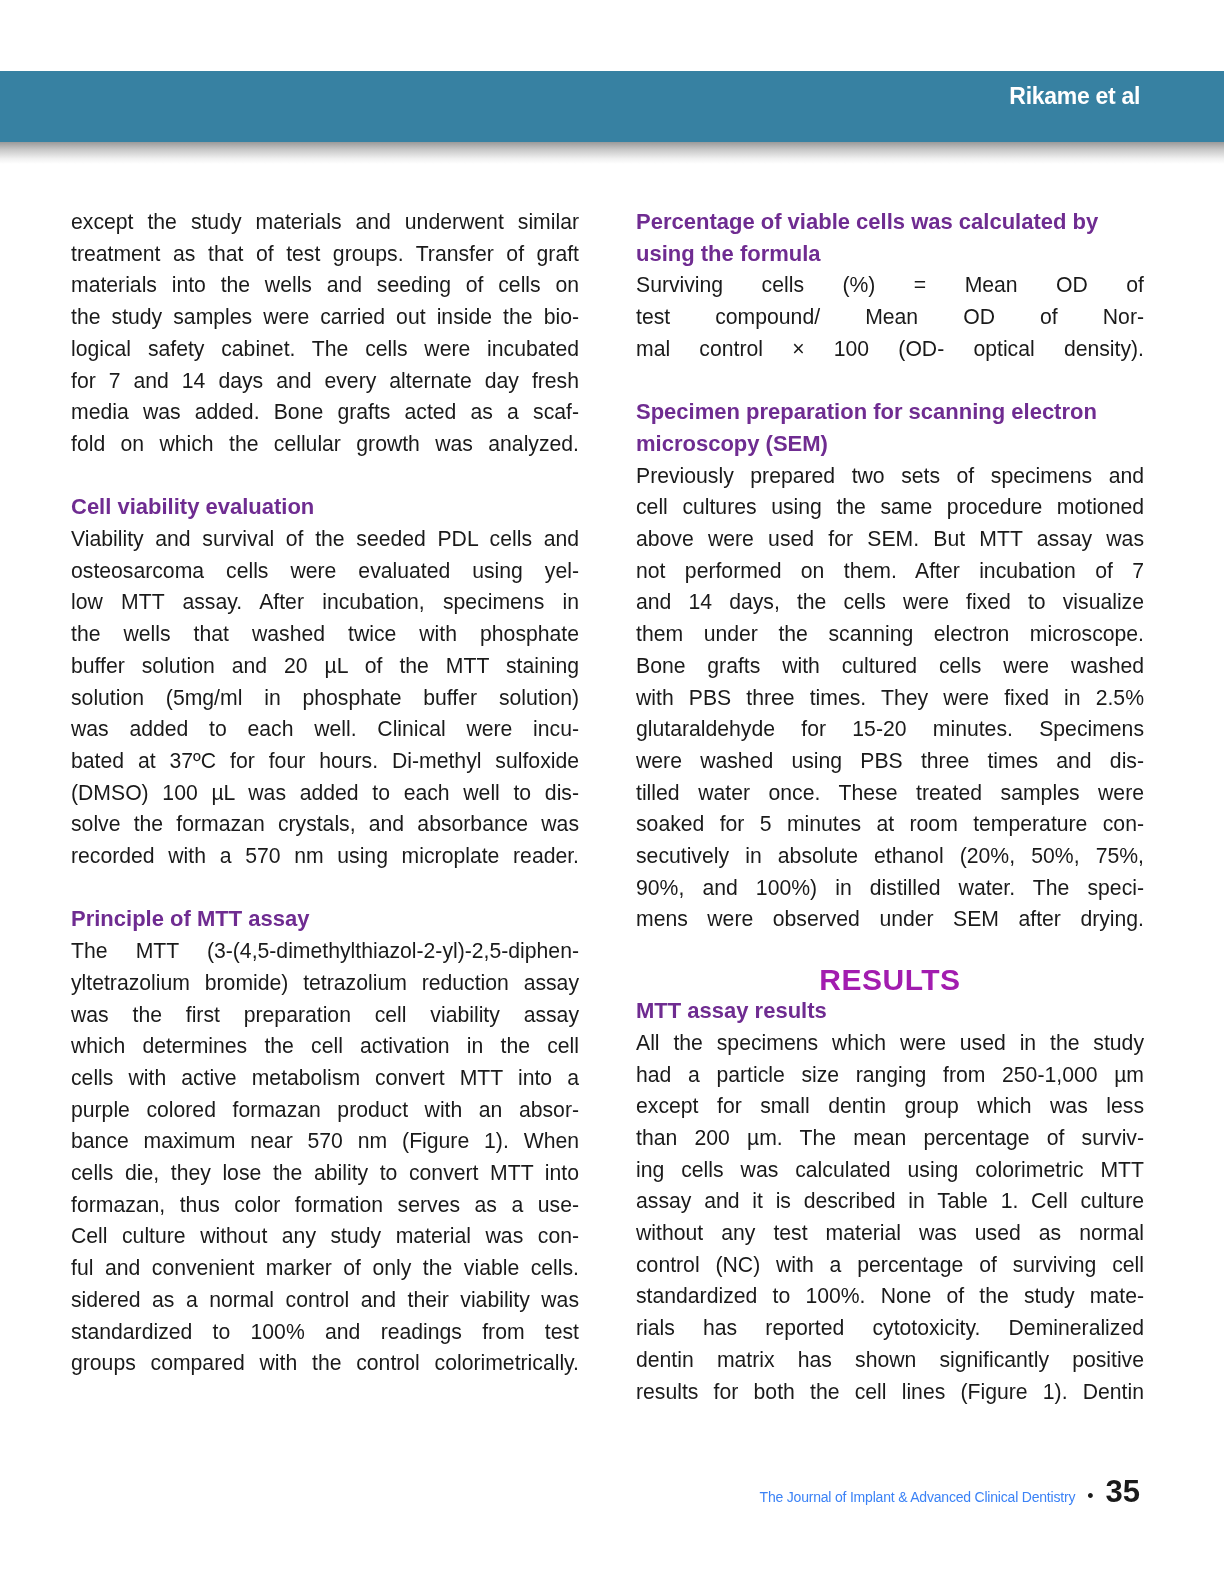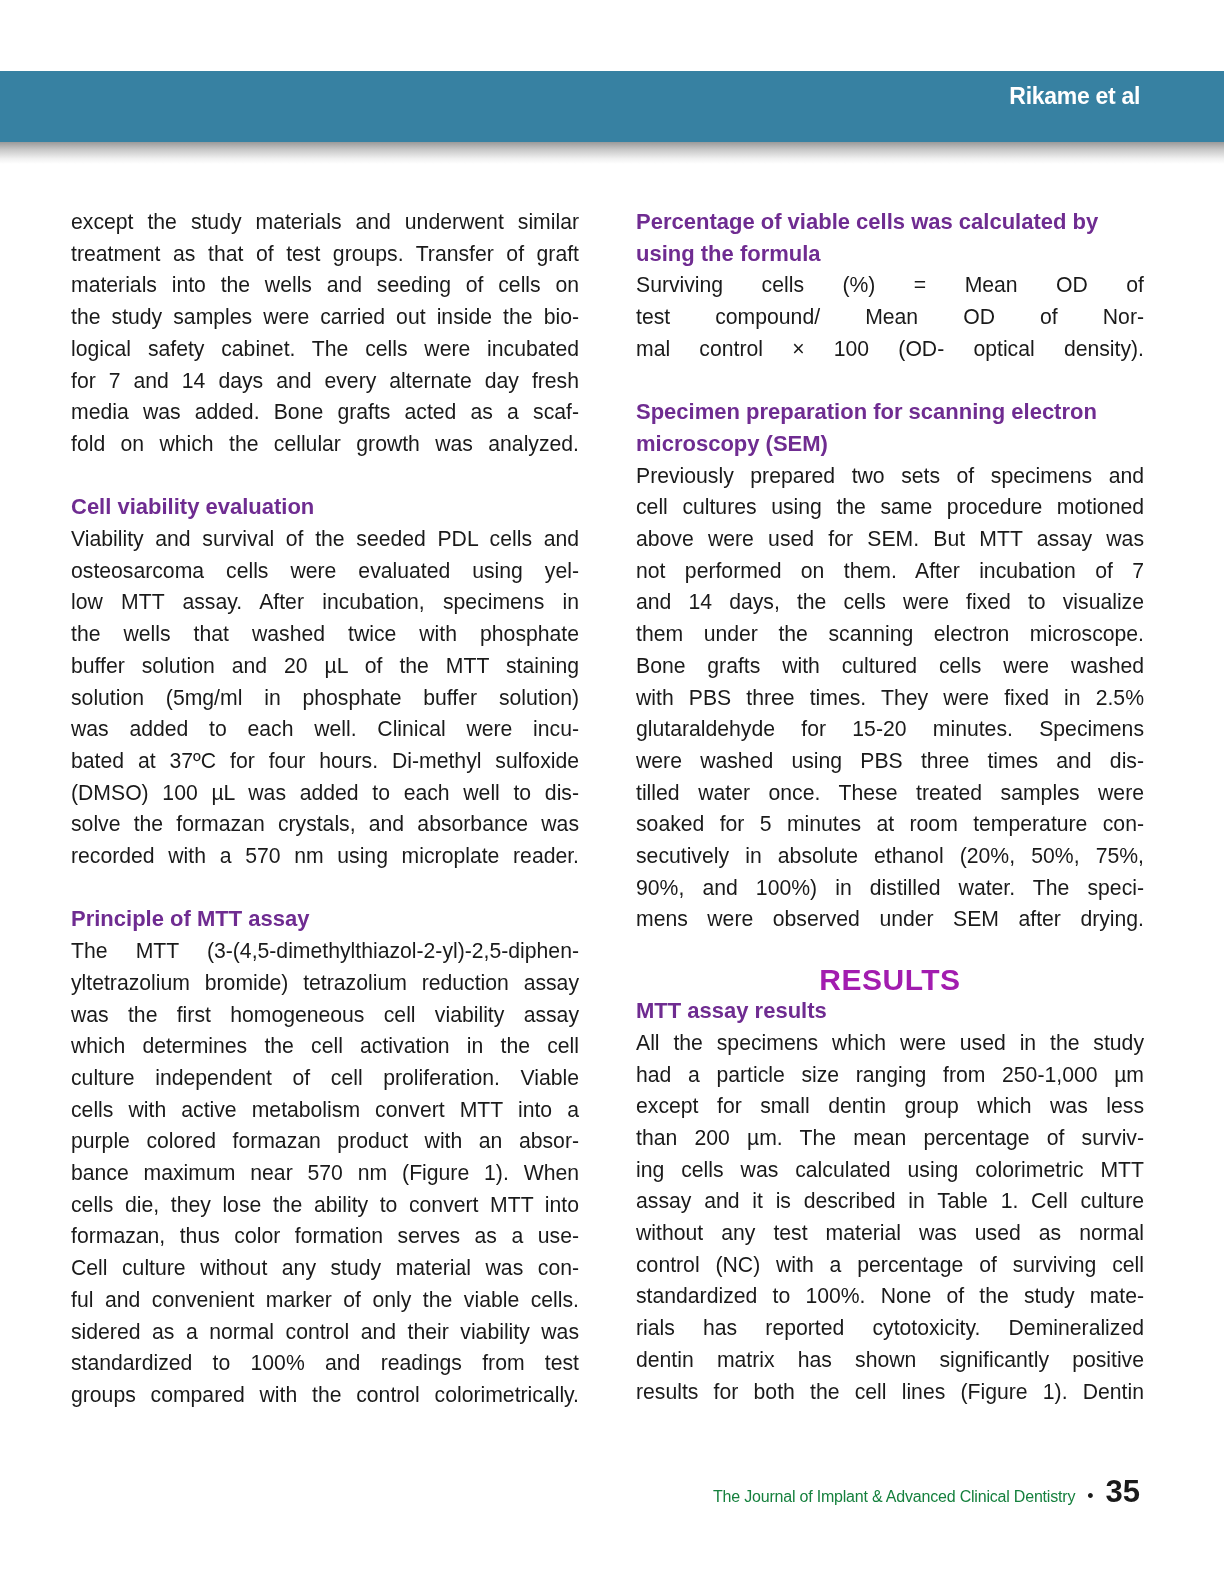--- a/index.html
+++ b/index.html
@@ -41,21 +41,21 @@
     font-family: "Liberation Sans", sans-serif; font-weight: bold;
     font-size: 30px; line-height: 34px; color: #a21caf; text-align: center;
     letter-spacing: 0.5px; margin-top: 2px; margin-bottom: -2px;
   }
 
   .footer {
     position: absolute; right: 84px; top: 1474px;
     display: flex; align-items: baseline; gap: 12px;
   }
   .footer-journal {
-    font-family: "Liberation Sans", sans-serif; font-size: 16px; color: #15803d;
+    font-family: "Liberation Sans", sans-serif; font-size: 14px; color: #3b82f6;
     letter-spacing: -0.2px;
   }
   .footer-bullet { font-size: 18px; color: #1a1a1a; }
   .footer-page { font-family: "Liberation Sans", sans-serif; font-weight: bold; font-size: 31px; color: #1a1a1a; }
 </style>
 </head>
 <body>
 
 <div class="header-band"></div>
 <div class="header-shadow"></div>
@@ -87,23 +87,22 @@
     <div class="para">(DMSO) 100 µL was added to each well to dis-</div>
     <div class="para">solve the formazan crystals, and absorbance was</div>
     <div class="para">recorded with a 570 nm using microplate reader.</div>
   </div>
   <div class="gap"></div>
 
   <div>
     <div class="subhead">Principle of MTT assay</div>
     <div class="para">The MTT (3-(4,5-dimethylthiazol-2-yl)-2,5-diphen-</div>
     <div class="para">yltetrazolium bromide) tetrazolium reduction assay</div>
-    <div class="para">was the first homogeneous cell viability assay</div>
+    <div class="para">was the first preparation cell viability assay</div>
     <div class="para">which determines the cell activation in the cell</div>
-    <div class="para">culture independent of cell proliferation. Viable</div>
     <div class="para">cells with active metabolism convert MTT into a</div>
     <div class="para">purple colored formazan product with an absor-</div>
     <div class="para">bance maximum near 570 nm (Figure 1). When</div>
     <div class="para">cells die, they lose the ability to convert MTT into</div>
     <div class="para">formazan, thus color formation serves as a use-</div>
     <div class="para">Cell culture without any study material was con-</div>
     <div class="para">ful and convenient marker of only the viable cells.</div>
     <div class="para">sidered as a normal control and their viability was</div>
     <div class="para">standardized to 100% and readings from test</div>
     <div class="para">groups compared with the control colorimetrically.</div>

